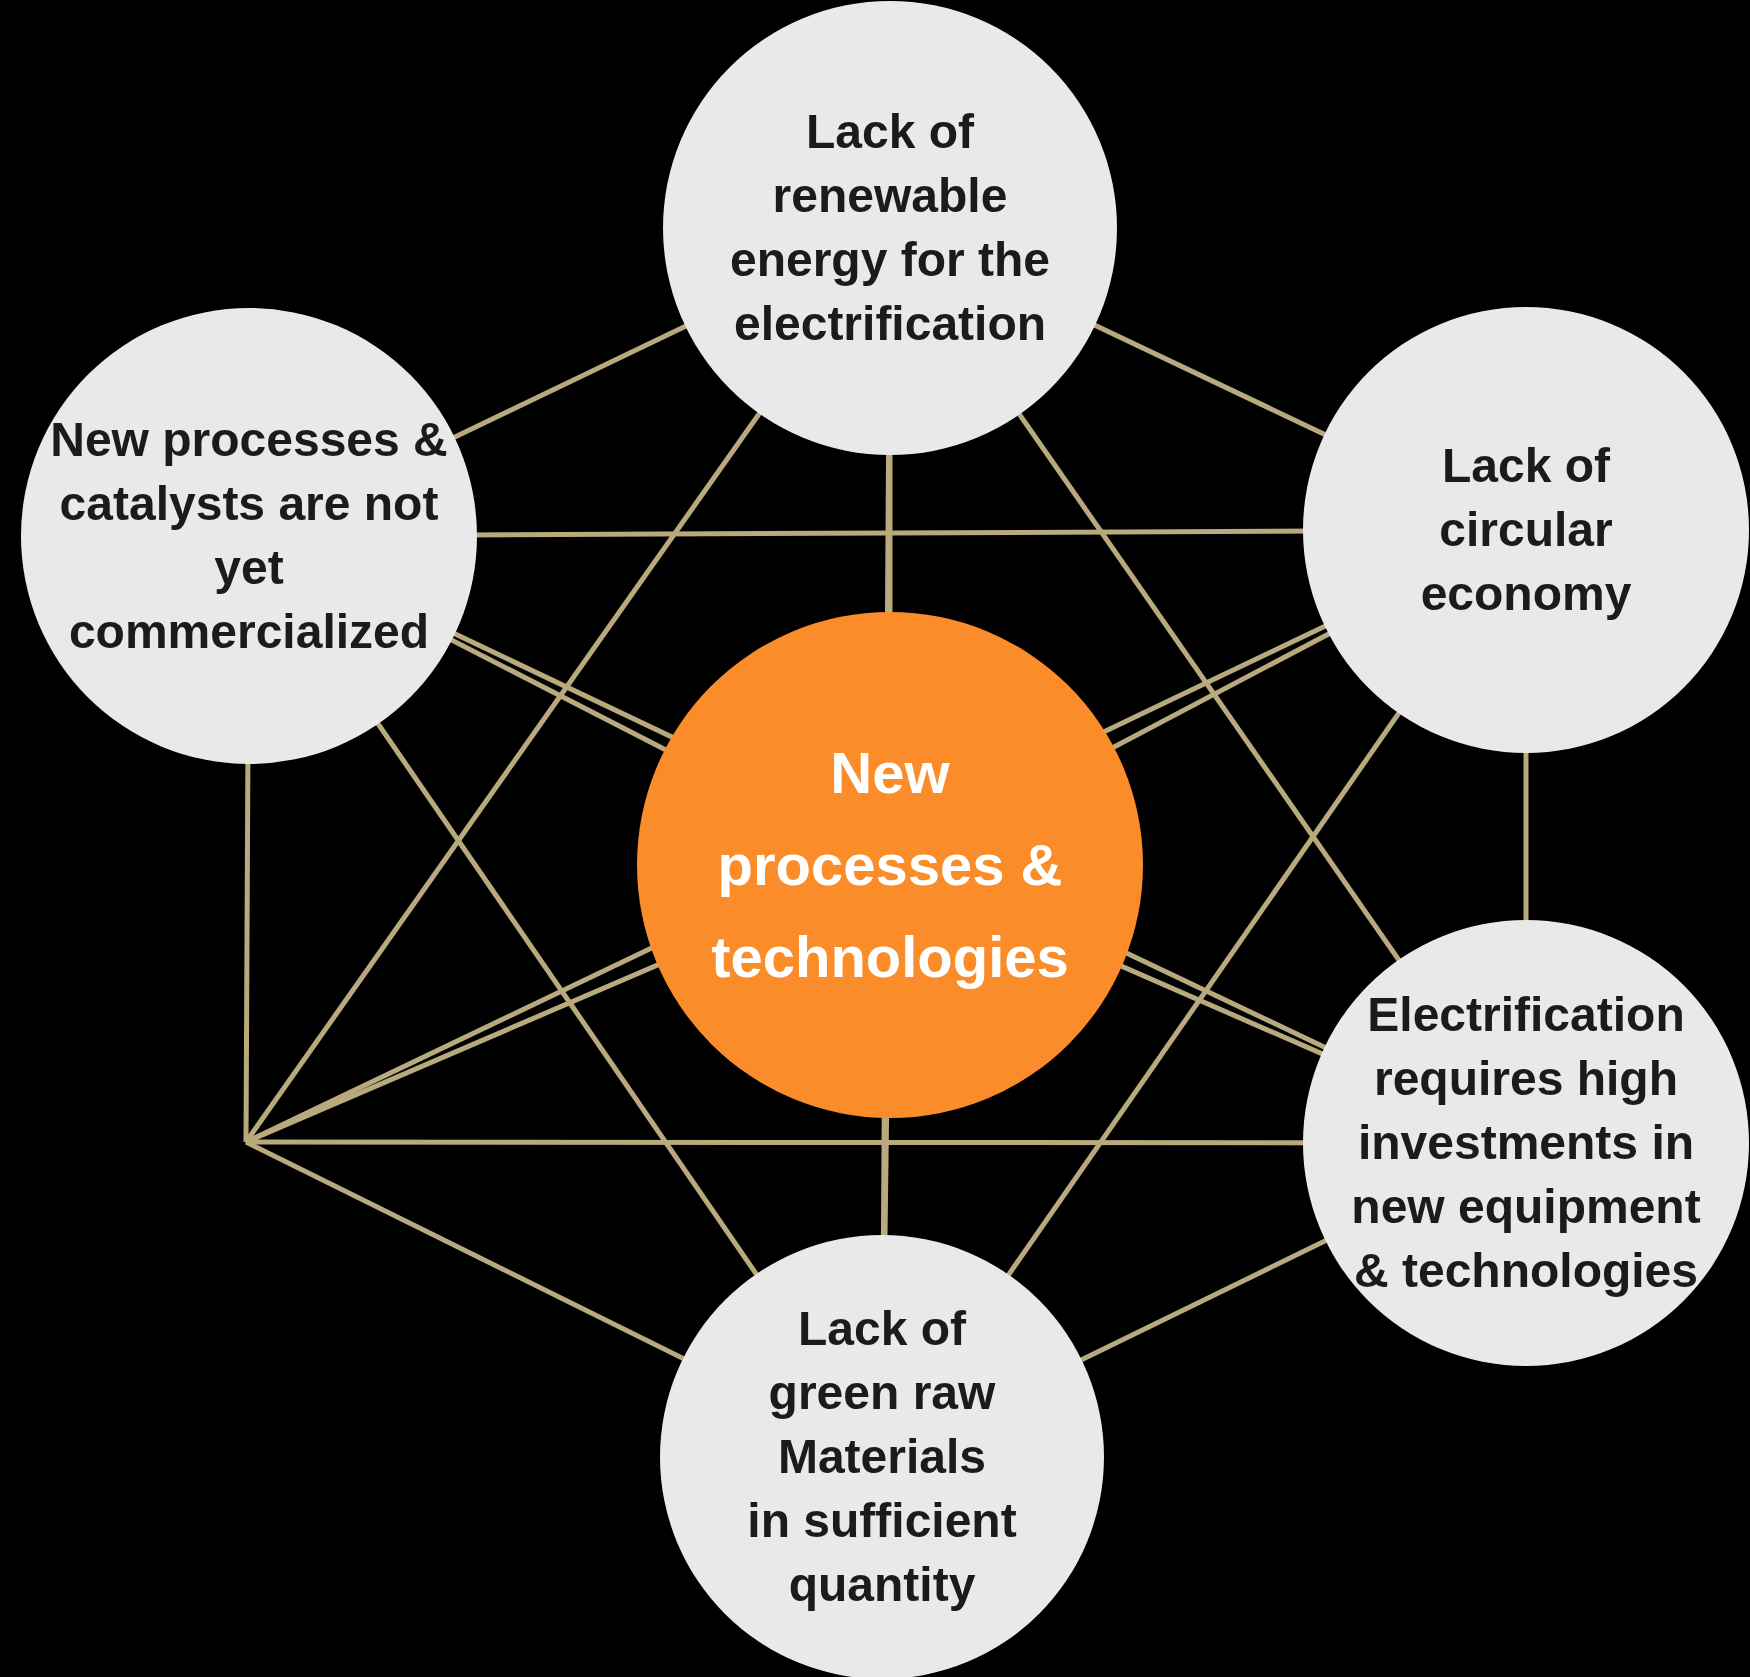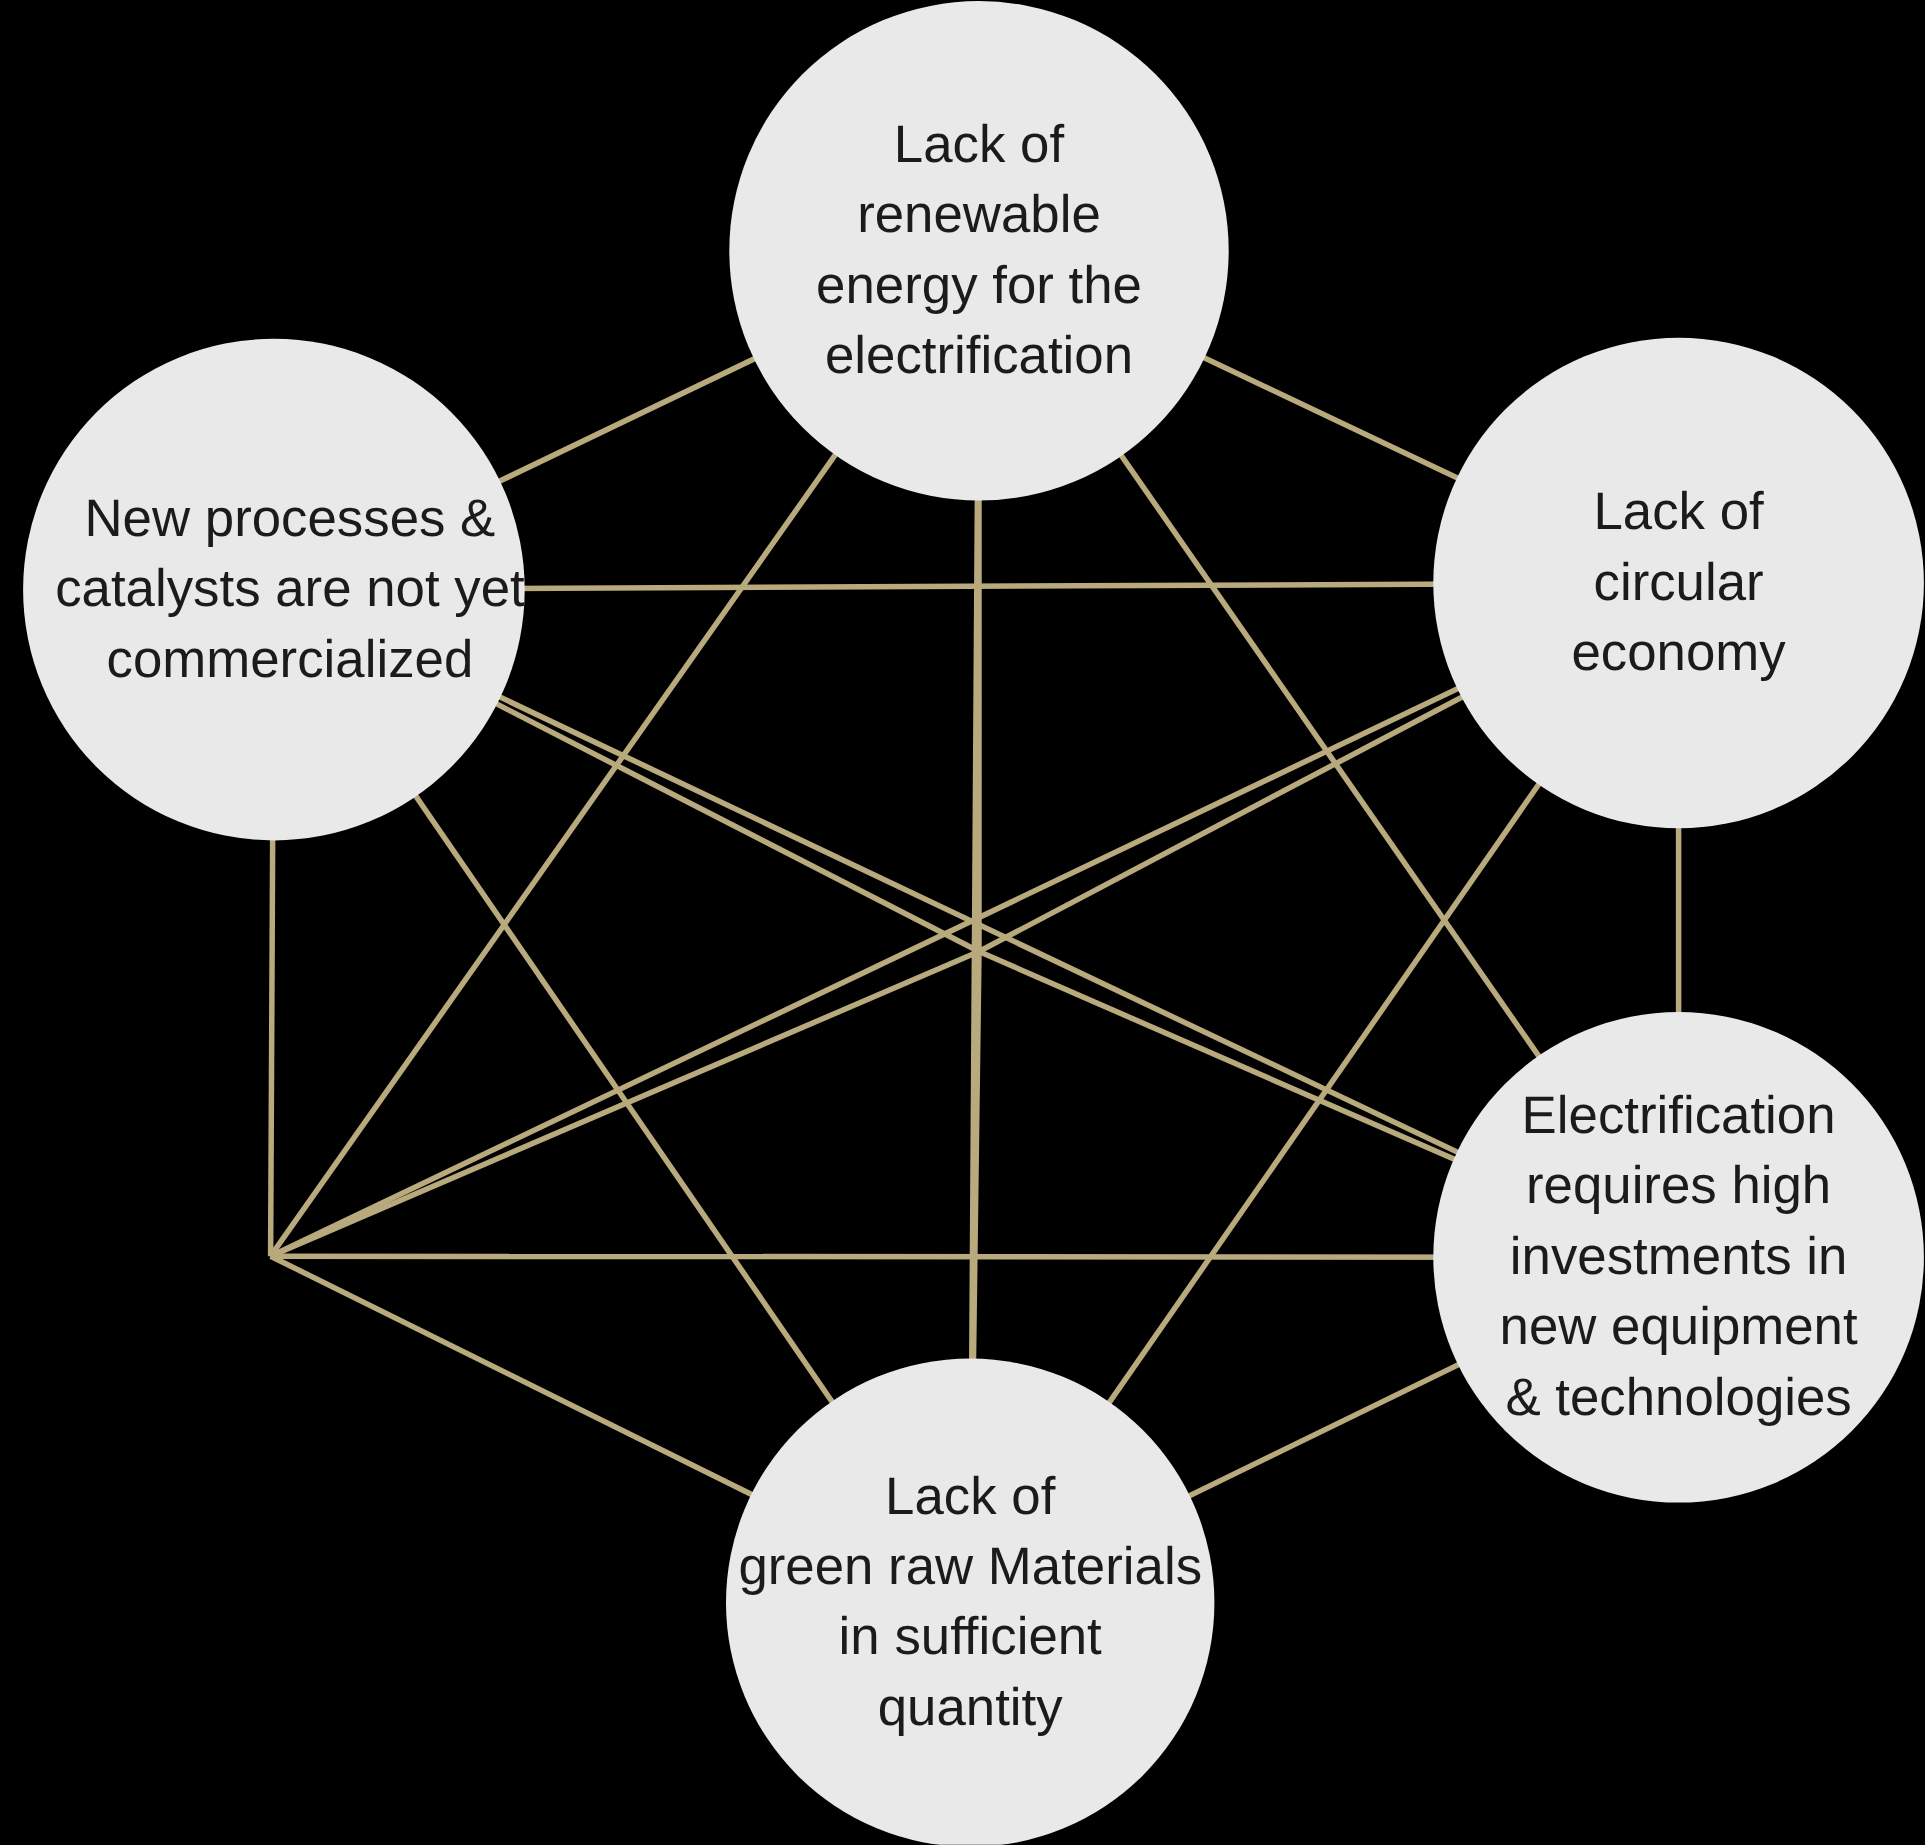--- a/index.html
+++ b/index.html
@@ -21,21 +21,21 @@
   .links{position:absolute;left:0;top:0;}
   .links line{stroke:var(--line);stroke-width:5;}
   .node{
     position:absolute;
     border-radius:50%;
     display:flex;align-items:center;justify-content:center;
     text-align:center;
   }
   .node span{
     white-space:pre-line;
-    font-weight:400;
+    font-weight:700;
     display:block;
   }
   .node.gray{background:var(--node-fill);}
   .node.gray span{
     color:var(--node-text);
     font-size:48px;line-height:64px;
   }
   .node.center{background:var(--center-fill);}
   .node.center span{
     color:var(--center-text);
@@ -108,14 +108,19 @@
 &amp; technologies</span>
   </div>
 
   <div class="node gray n-bottom">
     <span>Lack of
 green raw Materials
 in sufficient
 quantity</span>
   </div>
 
+  <div class="node center n-center">
+    <span>New
+processes &amp;
+technologies</span>
+  </div>
 
 </div>
 
 </body></html>

